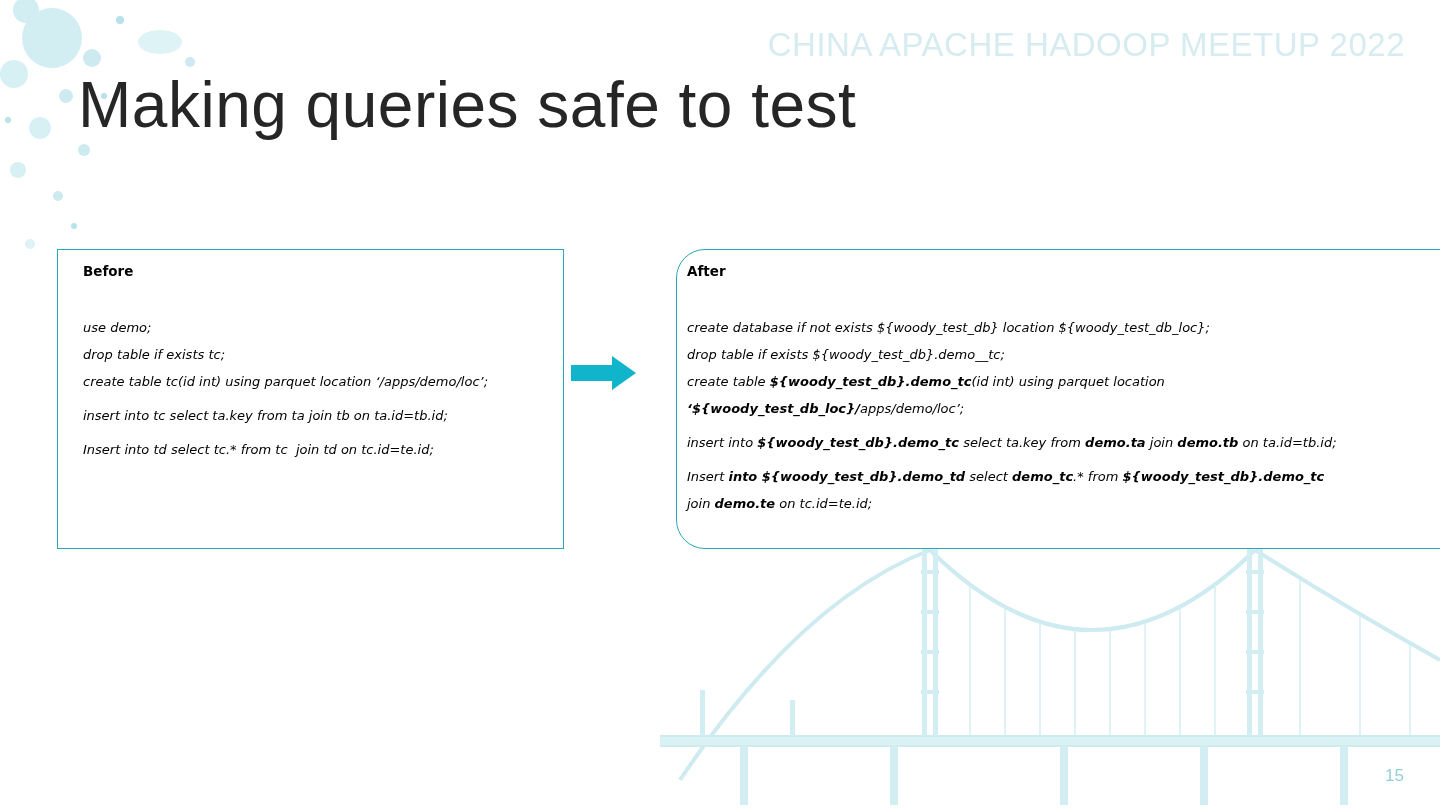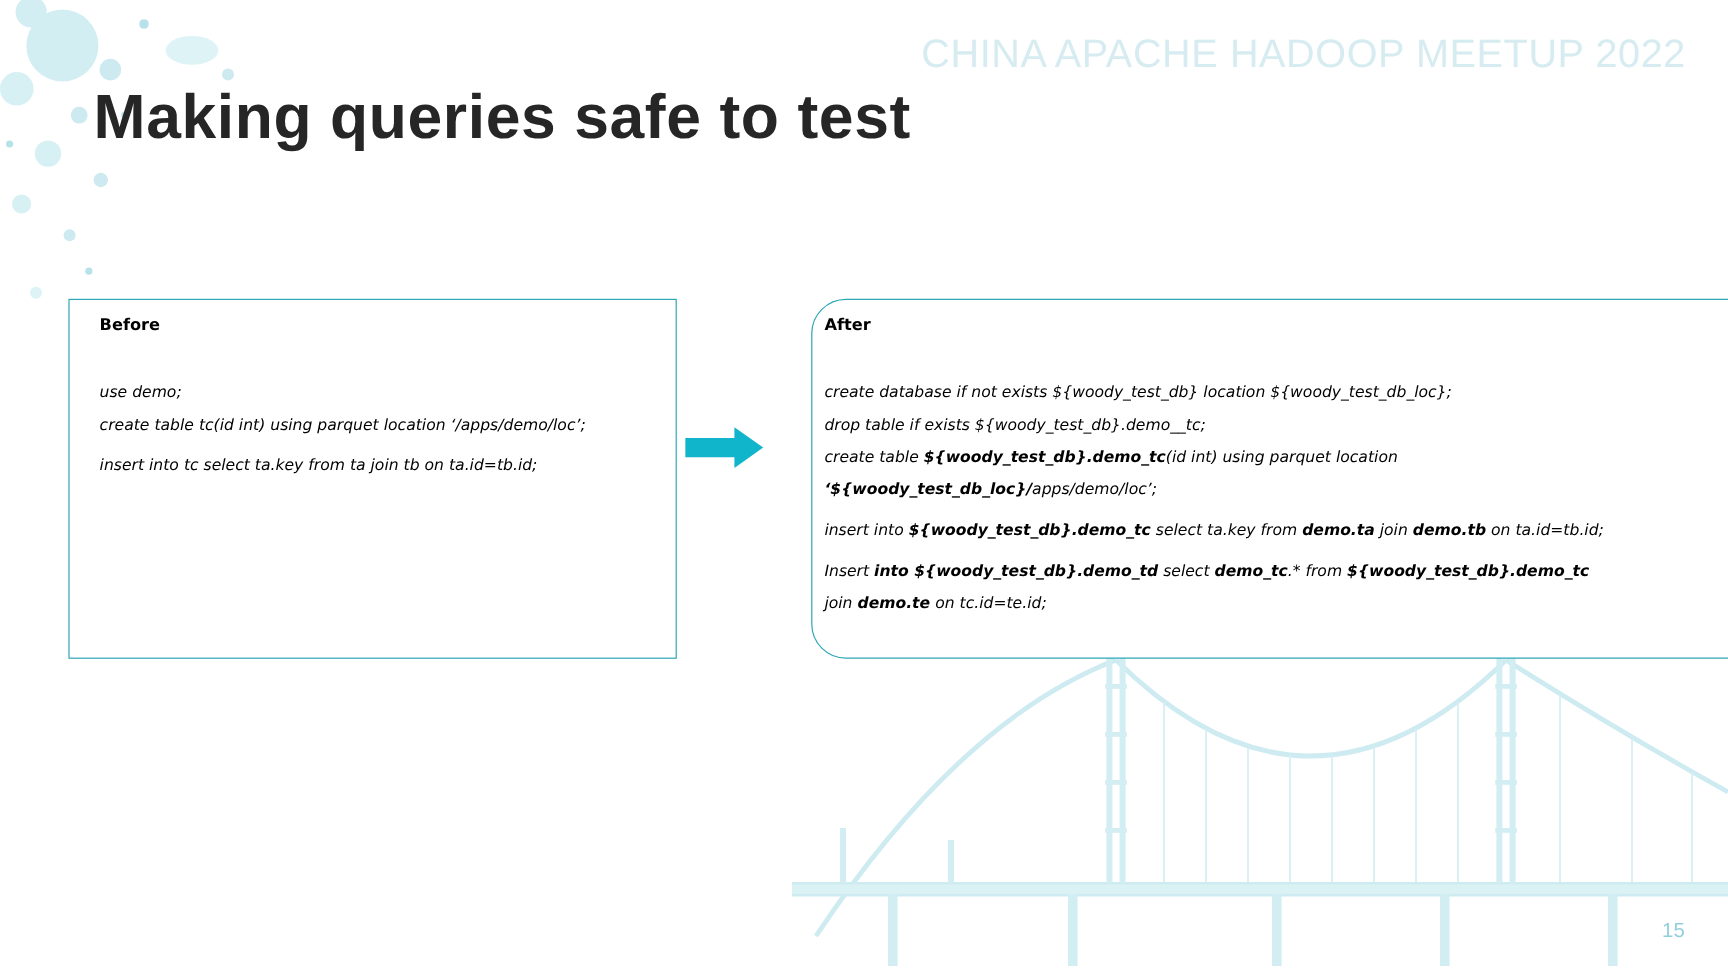--- a/index.html
+++ b/index.html
@@ -24,22 +24,22 @@
     top: 26px; right: 35px;
     font-size: 33px;
     font-weight: normal;
     letter-spacing: 0.5px;
     color: #d6ecf1;
     white-space: nowrap;
   }
   .title {
     position: absolute;
     left: 78px; top: 68px;
-    font-size: 52px;
-    font-weight: 700;
+    font-size: 64px;
+    font-weight: 400;
     color: #262626;
     letter-spacing: 0.5px;
     white-space: nowrap;
   }
   .code-box {
     position: absolute;
     top: 249px;
     height: 300px;
     box-sizing: border-box;
     border: 1px solid #2ba7b6;
@@ -148,24 +148,28 @@
 
   <div class="watermark">CHINA APACHE HADOOP MEETUP 2022</div>
 
   <div class="title">Making queries safe to test</div>
 
   <div class="code-box box-before">
     <div class="box-label">Before</div>
     <div class="box-content" id="before-content">
         <div class="para">
           <div class="line"><span>use demo;</span></div>
+          <div class="line"><span>drop table if exists tc;</span></div>
           <div class="line"><span>create table tc(id int) using parquet location ‘/apps/demo/loc’;</span></div>
         </div>
         <div class="para">
           <div class="line"><span>insert into tc select ta.key from ta join tb on ta.id=tb.id;</span></div>
+        </div>
+        <div class="para">
+          <div class="line"><span>Insert into td select tc.* from tc  join td on tc.id=te.id;</span></div>
         </div>
       </div>
   </div>
 
   <svg class="flow-arrow" viewBox="0 0 66 38">
     <polygon points="0,11 41,11 41,2 65,19 41,36 41,27 0,27" fill="#10B5CB"></polygon>
   </svg>
 
   <div class="code-box box-after">
     <div class="box-label">After</div>

